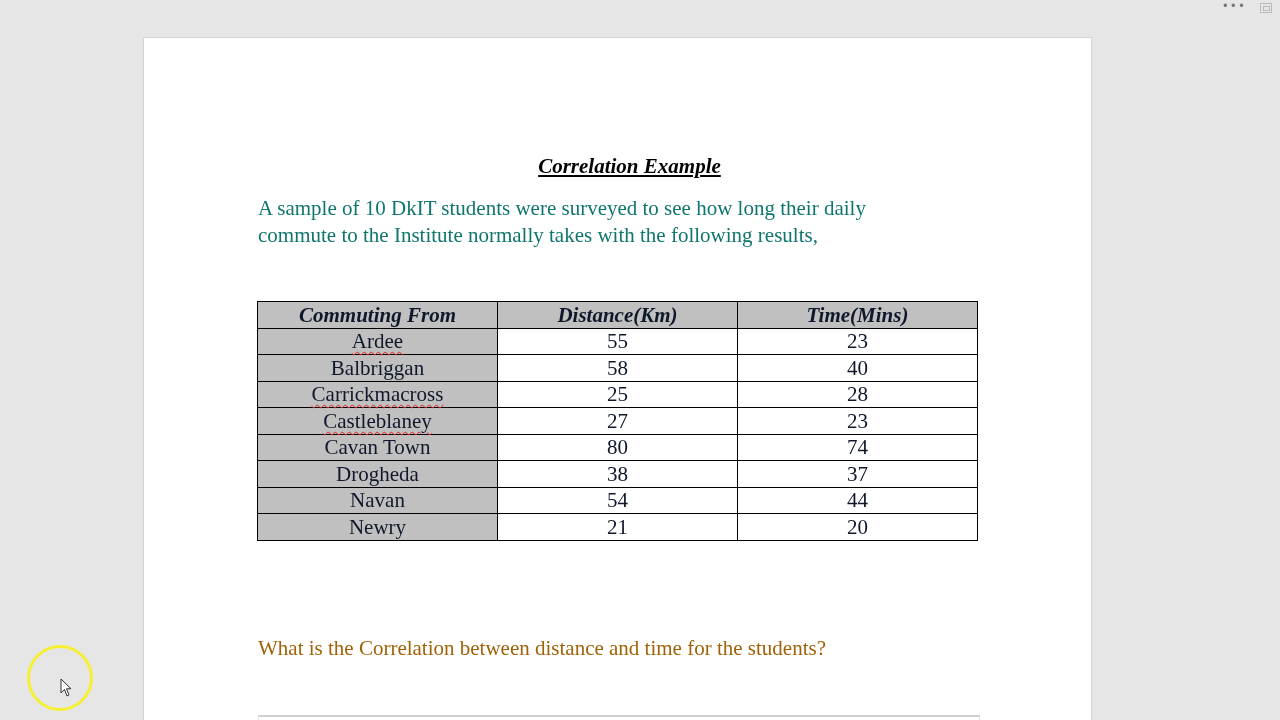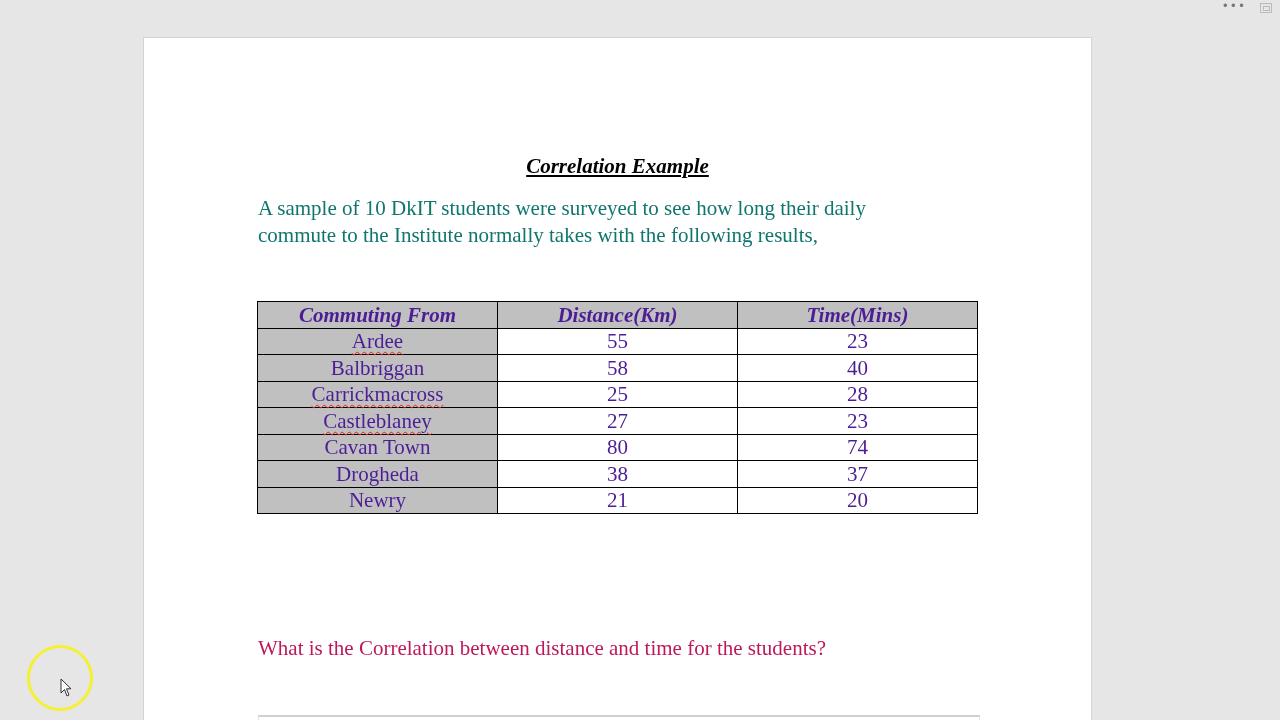--- a/index.html
+++ b/index.html
@@ -10,41 +10,41 @@
   }
   .topbar-icons { position:absolute; top:0; right:8px; height:14px; display:flex; gap:14px; align-items:center; }
   .more-icon { font-family:"DejaVu Sans", sans-serif; font-size:12px; color:#777; letter-spacing:1px; line-height:12px; margin-top:-2px; }
   .restore-icon { width:10px; height:8px; border:1px solid #bbb; position:relative; margin-top:2px; }
   .restore-icon::after { content:""; position:absolute; left:2px; top:2px; width:5px; height:3px; border:1px solid #bbb; }
   .page {
     position:absolute; left:143px; top:37px; width:949px; height:700px;
     background:#ffffff; border:1px solid #d4d4d4; box-sizing:border-box;
   }
   .title {
-    position:absolute; left:0; width:100%; top:116px; text-align:center;
+    position:absolute; left:12px; width:100%; top:116px; text-align:center;
     font-size:21px; font-weight:bold; font-style:italic; text-decoration:underline;
     color:#000;
   }
   .intro {
     position:absolute; left:114px; top:157px; width:700px;
     font-size:21px; line-height:27px; color:#0f766e;
   }
   table.data {
     position:absolute; left:113px; top:263px; border-collapse:collapse;
-    font-size:21px; color:#4c1d95;
+    font-size:21px; color:#0f172a;
   }
   table.data td, table.data th {
     border:1px solid #000; width:239px; height:25.5px; padding:0;
     text-align:center; line-height:24px;
   }
   table.data th { background:#c0c0c0; font-style:italic; font-weight:bold; }
   table.data td.town { background:#c0c0c0; }
   .spell { text-decoration:underline wavy #e02020; text-decoration-thickness:1px; text-underline-offset:3px; }
   .question {
-    position:absolute; left:114px; top:598px; font-size:21px; color:#be185d;
+    position:absolute; left:114px; top:598px; font-size:21px; color:#a16207;
   }
   .next-box {
     position:absolute; left:114px; top:677px; width:720px; height:30px;
     border-top:2px solid #d0d0d0; border-left:1px solid #e4e4e4; border-right:1px solid #e4e4e4;
   }
   .cursor-ring {
     position:absolute; left:27px; top:645px; width:66px; height:66px;
     border:3px solid #f5f032; border-radius:50%; box-sizing:border-box;
   }
   .cursor-arrow { position:absolute; left:60px; top:678px; width:14px; height:20px; }
@@ -97,20 +97,25 @@
         <td class="town">Cavan Town</td>
         <td>80</td>
         <td>74</td>
       </tr>
       <tr>
         <td class="town">Drogheda</td>
         <td>38</td>
         <td>37</td>
       </tr>
       <tr>
+        <td class="town">Navan</td>
+        <td>54</td>
+        <td>44</td>
+      </tr>
+      <tr>
         <td class="town">Newry</td>
         <td>21</td>
         <td>20</td>
       </tr>
     </tbody>
   </table>
 
   <div class="question">What is the Correlation between distance and time for the students?</div>
   <div class="next-box"></div>
 </div>

